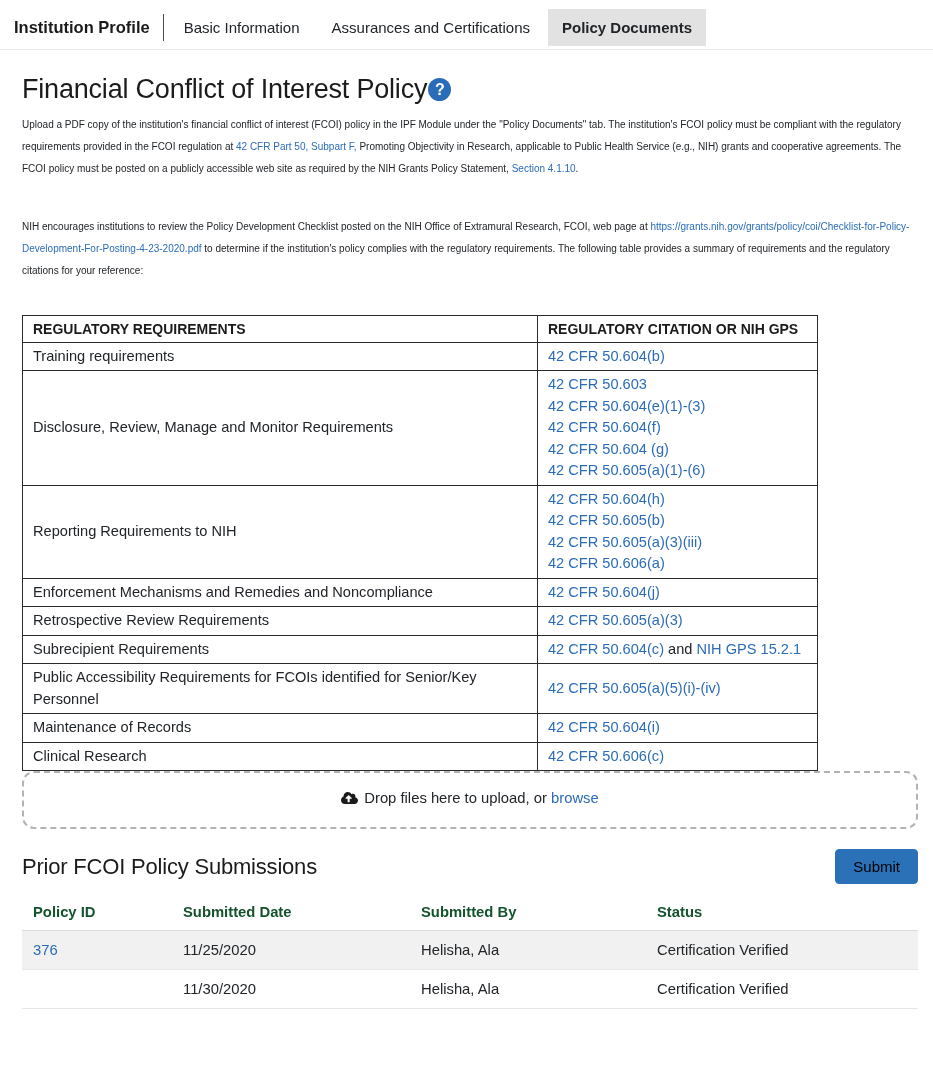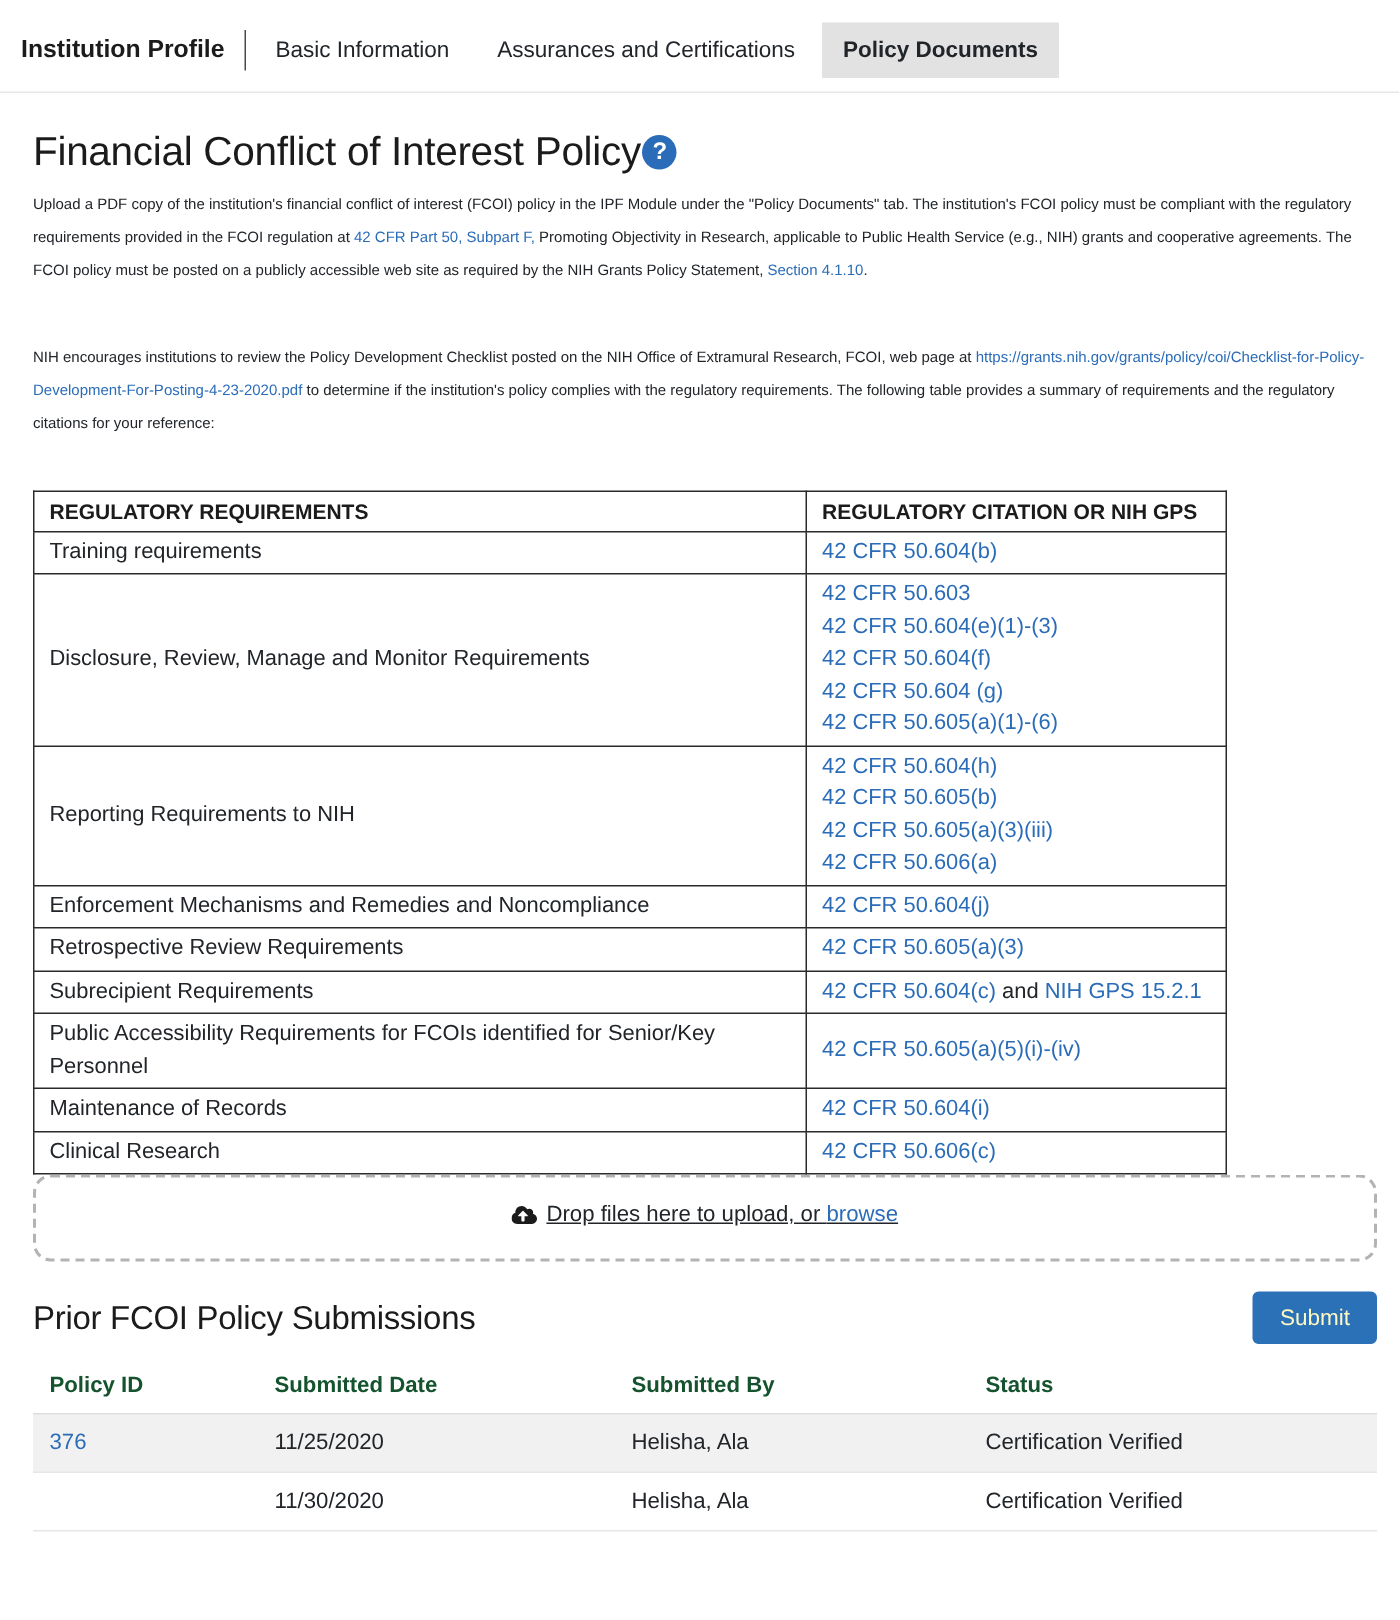--- a/index.html
+++ b/index.html
@@ -7,21 +7,21 @@
   body {
     width: 933px; min-height: 1080px;
     font-family: "Liberation Sans", sans-serif;
     color: #212529; font-size: 15px;
   }
   a.link { color: #2b6cb8; text-decoration: none; cursor: pointer; }
 
   
   .topnav {
     display: flex; align-items: center;
-    padding: 5px 0 0 14px; height: 62px;
+    padding: 5px 0 0 14px; height: 50px;
     border-bottom: 1px solid #e7e7e7; background: #fff;
   }
   .brand { font-weight: 700; font-size: 16.5px; color: #1b1b1b; margin-right: 13px; white-space: nowrap; }
   .nav-divider { width: 1px; height: 27px; background: #4a4a4a; margin-right: 6px; }
   .tab {
     font-size: 15px; color: #212529; padding: 10px 14px;
     cursor: pointer; white-space: nowrap; margin-right: 4px;
   }
   .tab.active { background: #e2e2e2; font-weight: 700; }
 
@@ -55,29 +55,29 @@
 
   
   h2 { margin: 6px 0 9px; font-size: 22px; font-weight: 400; color: #1b1b1b; letter-spacing: -0.2px; }
 
   
   .dropzone {
     border: 2px dashed #b3b3b3; border-radius: 12px;
     text-align: center; padding: 17px 10px 21px; margin-bottom: 16px;
     font-size: 14.8px; cursor: pointer;
   }
-  .dz-line1 { display: flex; align-items: center; justify-content: center; gap: 6px; text-decoration: underline; }
+  .dz-line1 { display: flex; align-items: center; justify-content: center; gap: 6px; }
   .dz-line2 { margin-top: 8px; }
   .cloud-icon { display: inline-flex; align-items: center; }
 
   
   .prior-head { display: flex; justify-content: space-between; align-items: center; margin-top: 20px; }
   .prior-head h2 { margin: 0; }
   .submit-btn {
-    background: #2a71b8; color: #fef9c3; border: 1px solid #2a71b8;
+    background: #2a71b8; color: #000000; border: 1px solid #2a71b8;
     border-radius: 4px; padding: 8px 17px; font-size: 15px;
     font-family: "Liberation Sans", sans-serif; cursor: pointer;
   }
   .prior-table {
     width: 100%; border-collapse: collapse; table-layout: fixed;
     margin-top: 10px; font-size: 14.8px;
   }
   .prior-table th {
     text-align: left; font-weight: 700; color: #14532d;
     padding: 10px 11px; border-bottom: 1px solid #dcdcdc;

